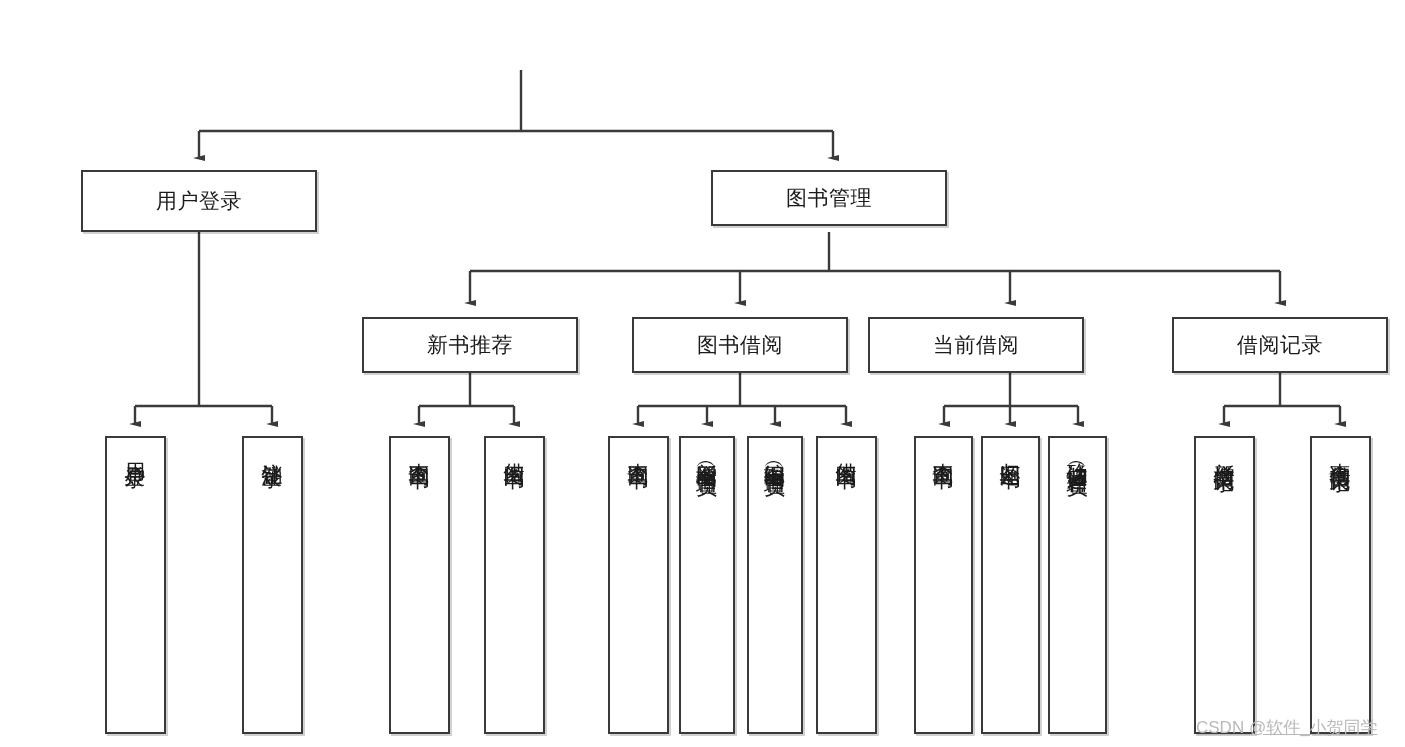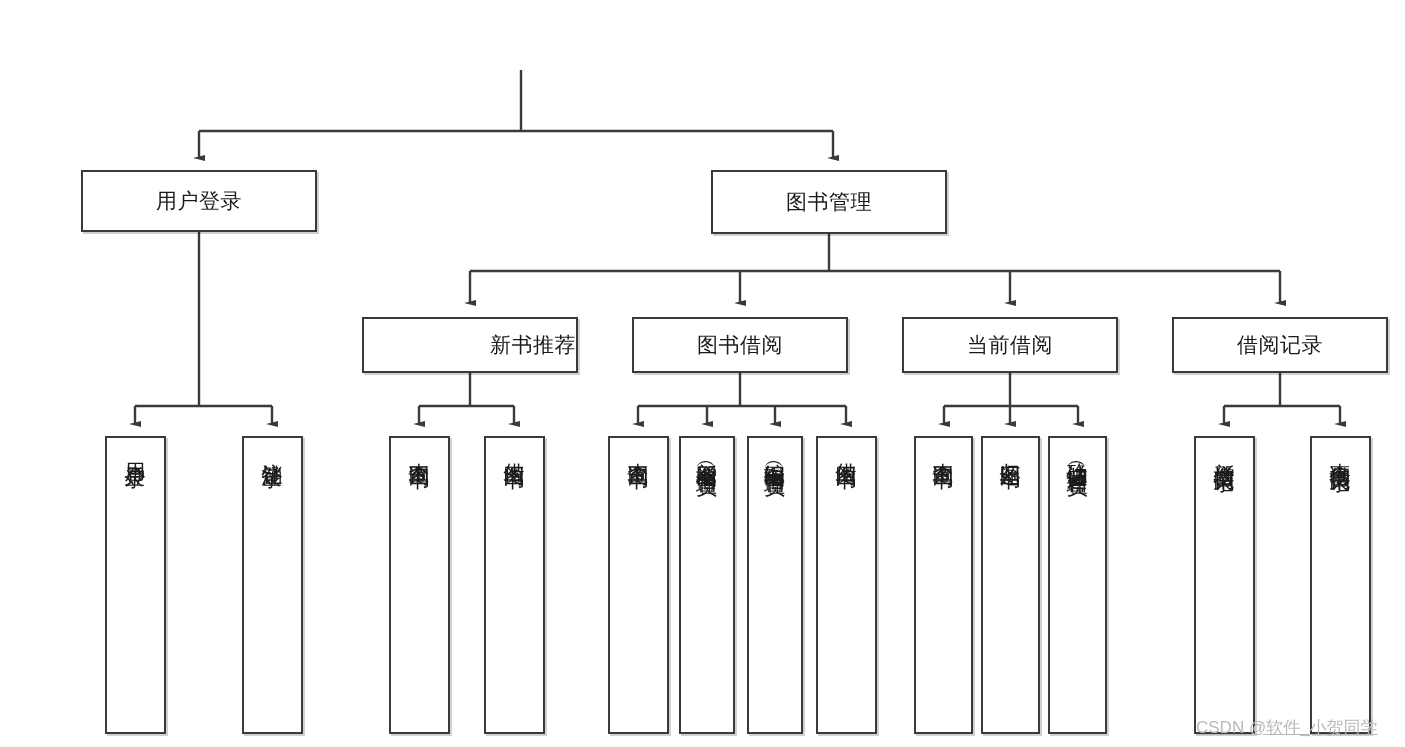--- a/index.html
+++ b/index.html
@@ -121,31 +121,31 @@
       <path d="M1224,406 L1340,406"></path>
       <path d="M1224,406 L1224,424" marker-end="url(#arrow)"></path>
       <path d="M1340,406 L1340,424" marker-end="url(#arrow)"></path>
     </g>
   </svg>
 
 
   <div class="node horiz" style="left:81px; top:170px; width:236px; height:62px;">
     <span class="label">用户登录</span>
   </div>
-  <div class="node horiz" style="left:711px; top:170px; width:236px; height:64px;">
+  <div class="node horiz" style="left:711px; top:170px; width:236px; height:56px;">
     <span class="label">图书管理</span>
   </div>
 
-  <div class="node horiz" style="left:362px; top:317px; width:216px; height:56px;justify-content:flex-end;">
+  <div class="node horiz" style="left:362px; top:317px; width:216px; height:56px;">
     <span class="label">新书推荐</span>
   </div>
   <div class="node horiz" style="left:632px; top:317px; width:216px; height:56px;">
     <span class="label">图书借阅</span>
   </div>
-  <div class="node horiz" style="left:902px; top:317px; width:216px; height:56px;">
+  <div class="node horiz" style="left:868px; top:317px; width:216px; height:56px;">
     <span class="label">当前借阅</span>
   </div>
   <div class="node horiz" style="left:1172px; top:317px; width:216px; height:56px;">
     <span class="label">借阅记录</span>
   </div>
 
   <div class="node vert" style="left:105px; top:436px; width:61px; height:298px;">
     <span class="label">用户登录</span>
   </div>
   <div class="node vert" style="left:242px; top:436px; width:61px; height:298px;">

